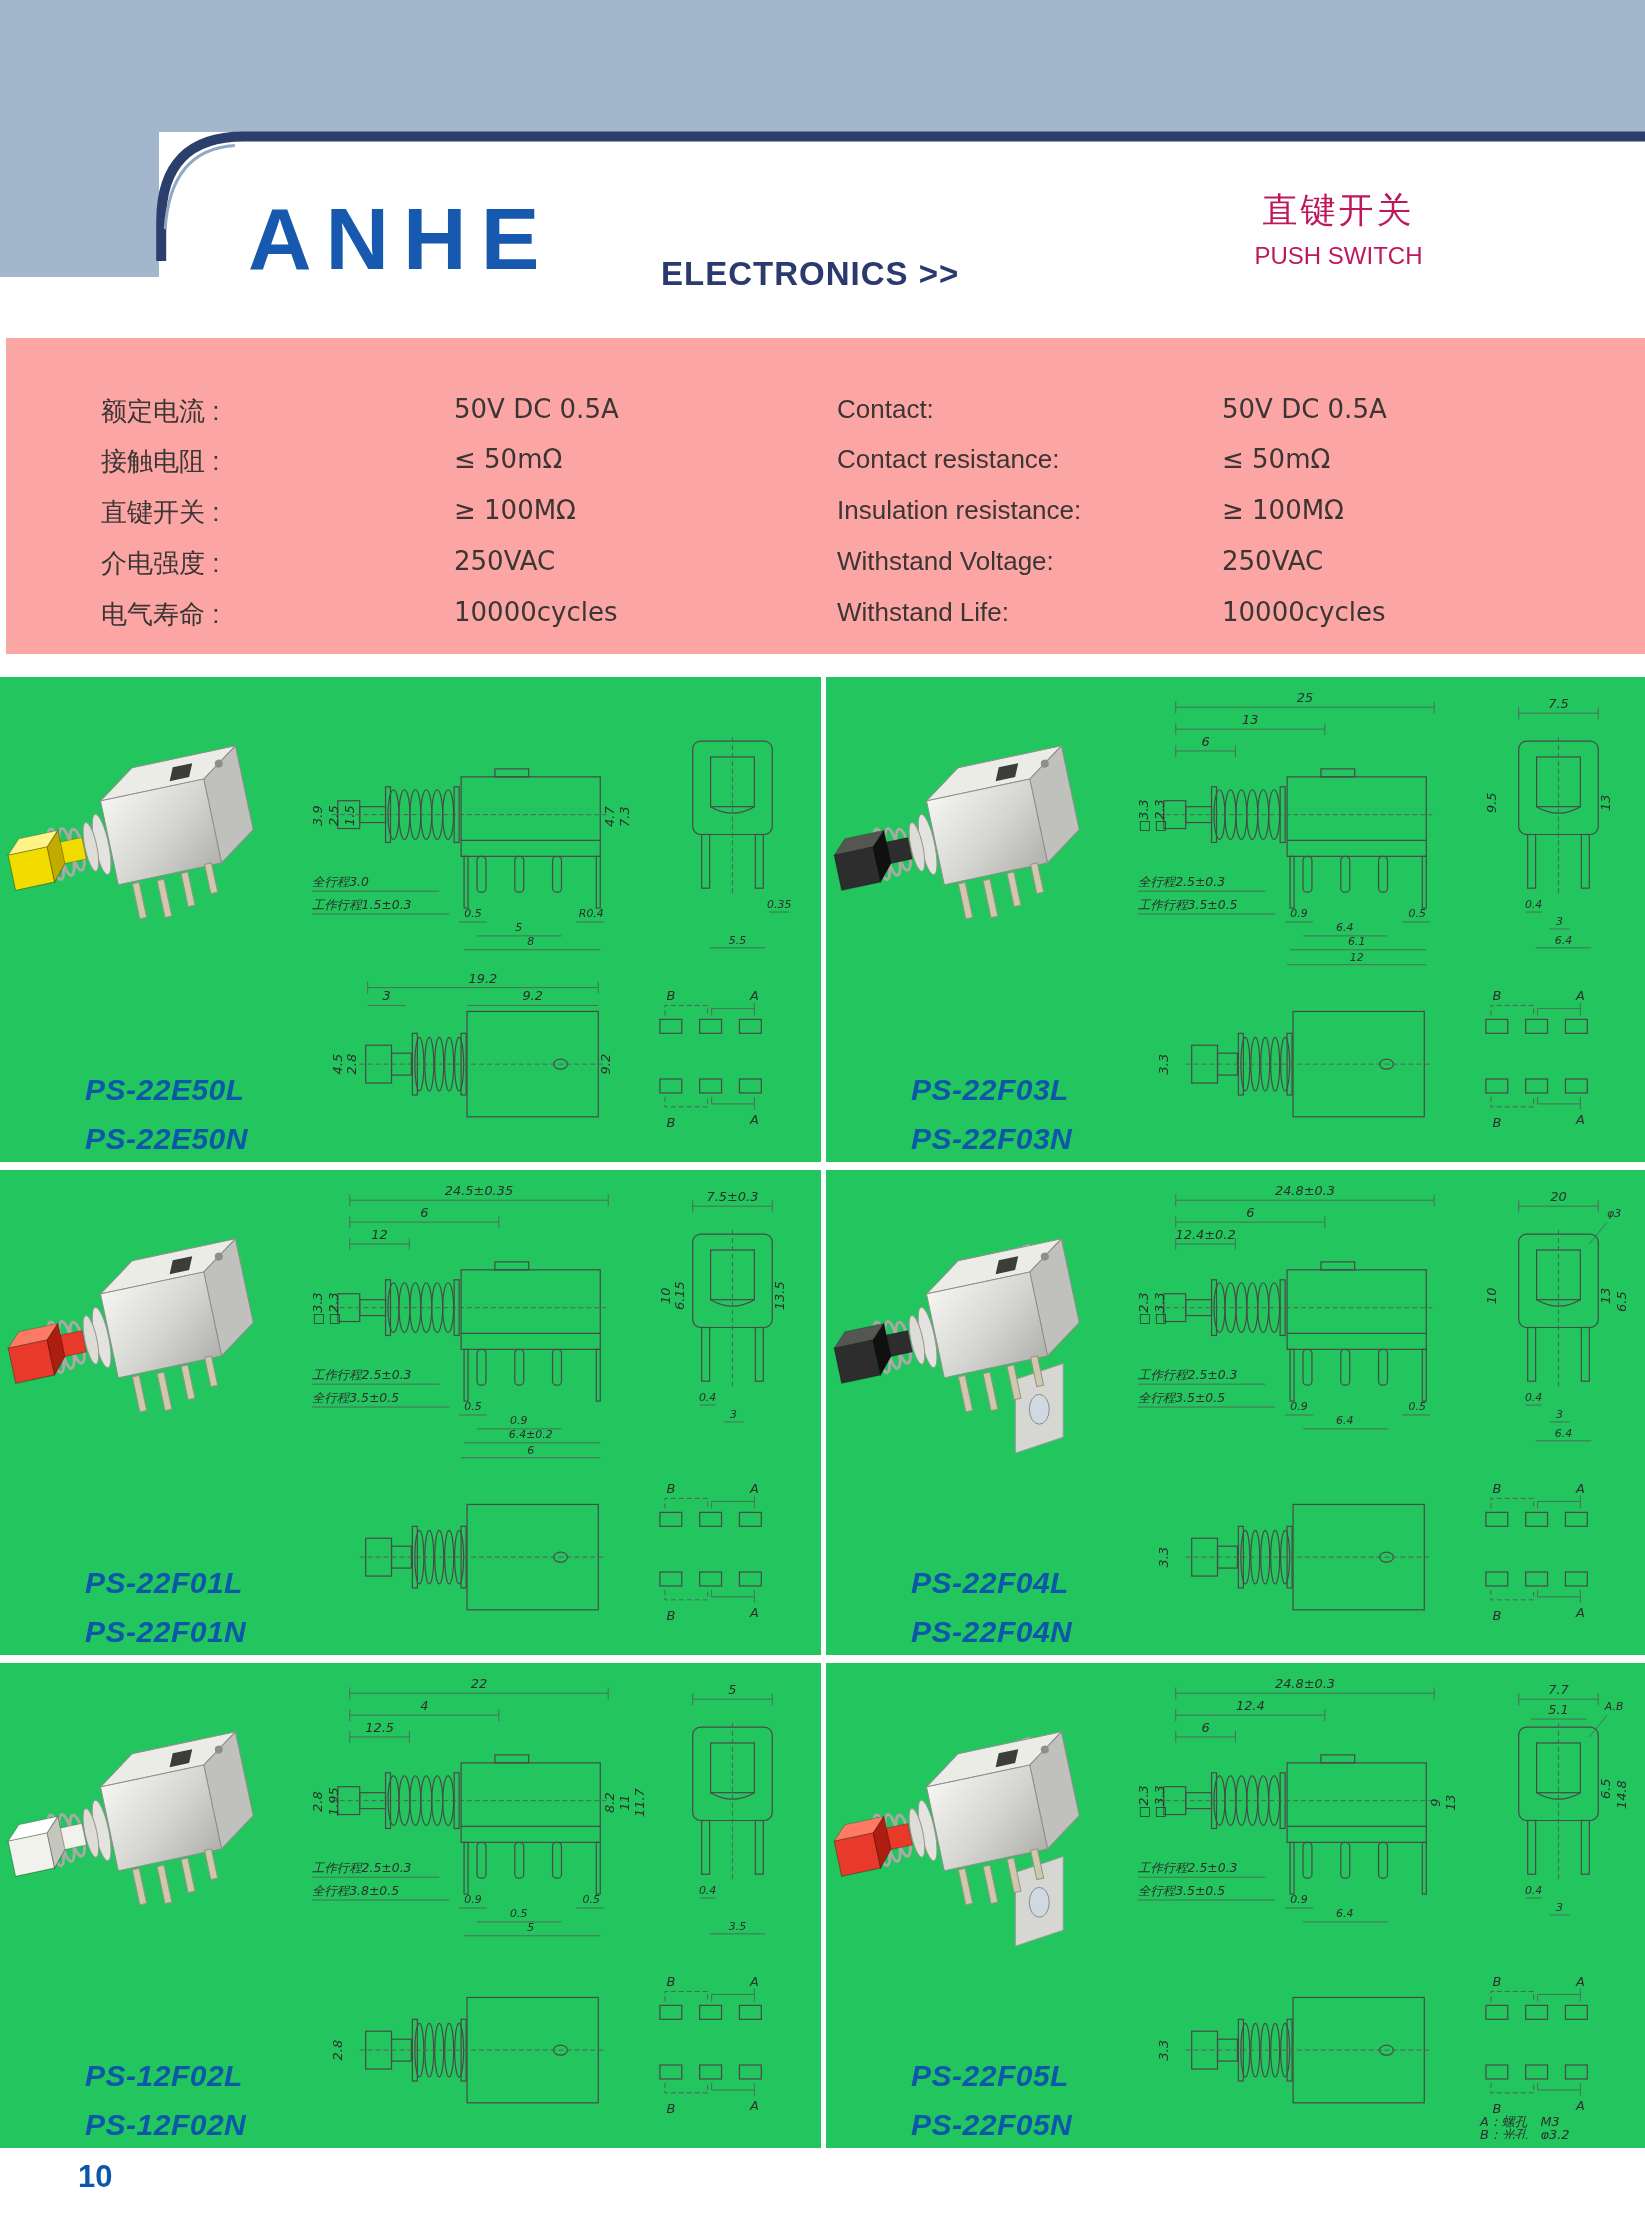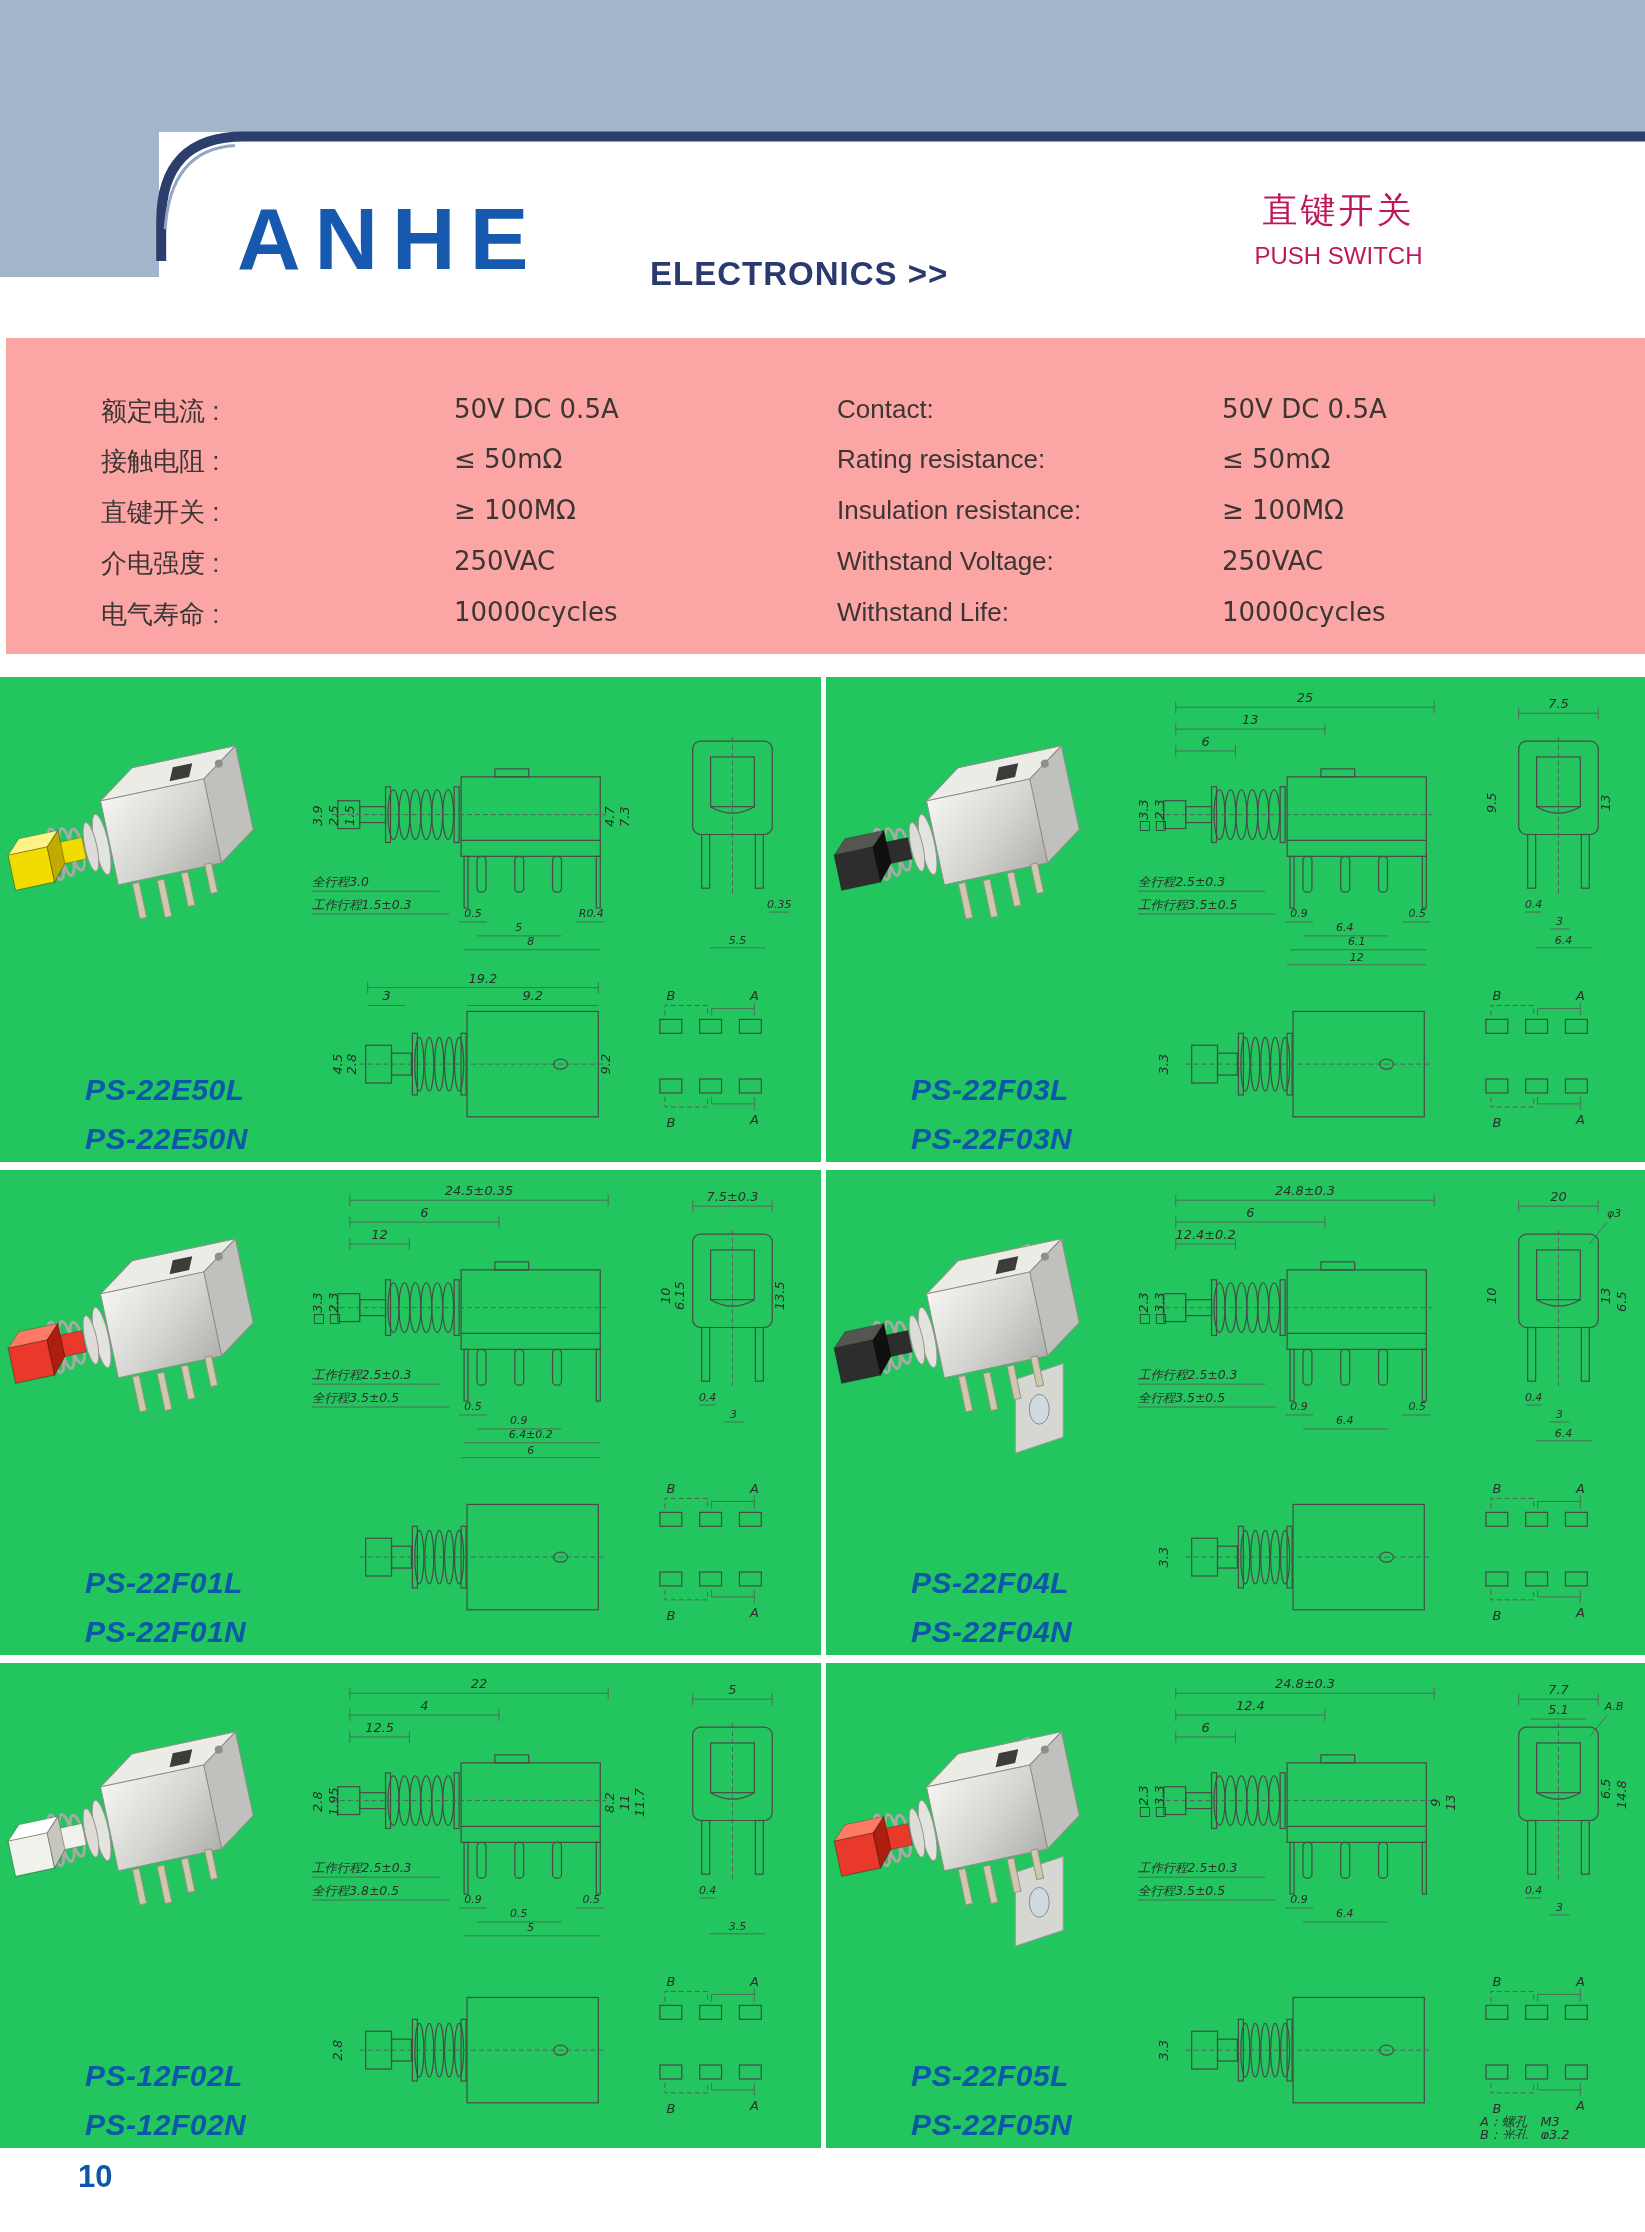--- a/index.html
+++ b/index.html
@@ -1,21 +1,21 @@
 <!DOCTYPE html>
 <html><head>
 <meta charset="utf-8">
 <style>
   html,body{margin:0;padding:0;background:#ffffff;}
   .page{position:relative;width:1646px;height:2233px;background:#ffffff;overflow:hidden;
         font-family:"Liberation Sans",sans-serif;}
   .band-top{position:absolute;left:0;top:0;width:1646px;height:132px;background:#a2b7cb;}
   .band-left{position:absolute;left:0;top:132px;width:159px;height:145px;background:#a2b7cb;}
   .corner-svg{position:absolute;left:0;top:0;width:1646px;height:299px;}
-  .logo{position:absolute;left:237px;top:195px;}
+  .logo{position:absolute;left:248px;top:195px;}
   .logo-main{font-weight:900;font-size:88px;line-height:88px;color:#1659ae;letter-spacing:14px;}
   .logo-sub{position:absolute;left:413px;top:60px;font-weight:bold;font-size:33px;color:#2b3a6e;letter-spacing:1px;white-space:nowrap;}
   .title-block{position:absolute;left:1239px;top:187px;width:199px;text-align:center;color:#be185d;}
   .title-cn{font-size:35px;letter-spacing:3px;font-weight:500;}
   .title-en{font-size:24px;margin-top:8px;}
   .specs{position:absolute;left:6px;top:338px;width:1642px;height:316px;background:#fca5a5;
          color:#3b3633;font-size:26px;}
   .spec-row{position:absolute;left:0;width:100%;height:30px;}
   .spec-cn{position:absolute;left:95px;}
   .spec-cnv{position:absolute;left:448px;font-family:"DejaVu Sans","Liberation Sans",sans-serif;}
@@ -61,21 +61,21 @@
   <div class="specs">
     <div class="spec-row" style="top:56px">
       <span class="spec-cn">额定电流 :</span>
       <span class="spec-cnv">50V DC 0.5A</span>
       <span class="spec-en">Contact:</span>
       <span class="spec-env">50V DC 0.5A</span>
     </div>
     <div class="spec-row" style="top:106px">
       <span class="spec-cn">接触电阻 :</span>
       <span class="spec-cnv">≤ 50mΩ</span>
-      <span class="spec-en">Rating resistance:</span>
+      <span class="spec-en">Contact resistance:</span>
       <span class="spec-env">≤ 50mΩ</span>
     </div>
     <div class="spec-row" style="top:157px">
       <span class="spec-cn">直键开关 :</span>
       <span class="spec-cnv">≥ 100MΩ</span>
       <span class="spec-en">Insulation resistance:</span>
       <span class="spec-env">≥ 100MΩ</span>
     </div>
     <div class="spec-row" style="top:208px">
       <span class="spec-cn">介电强度 :</span>

